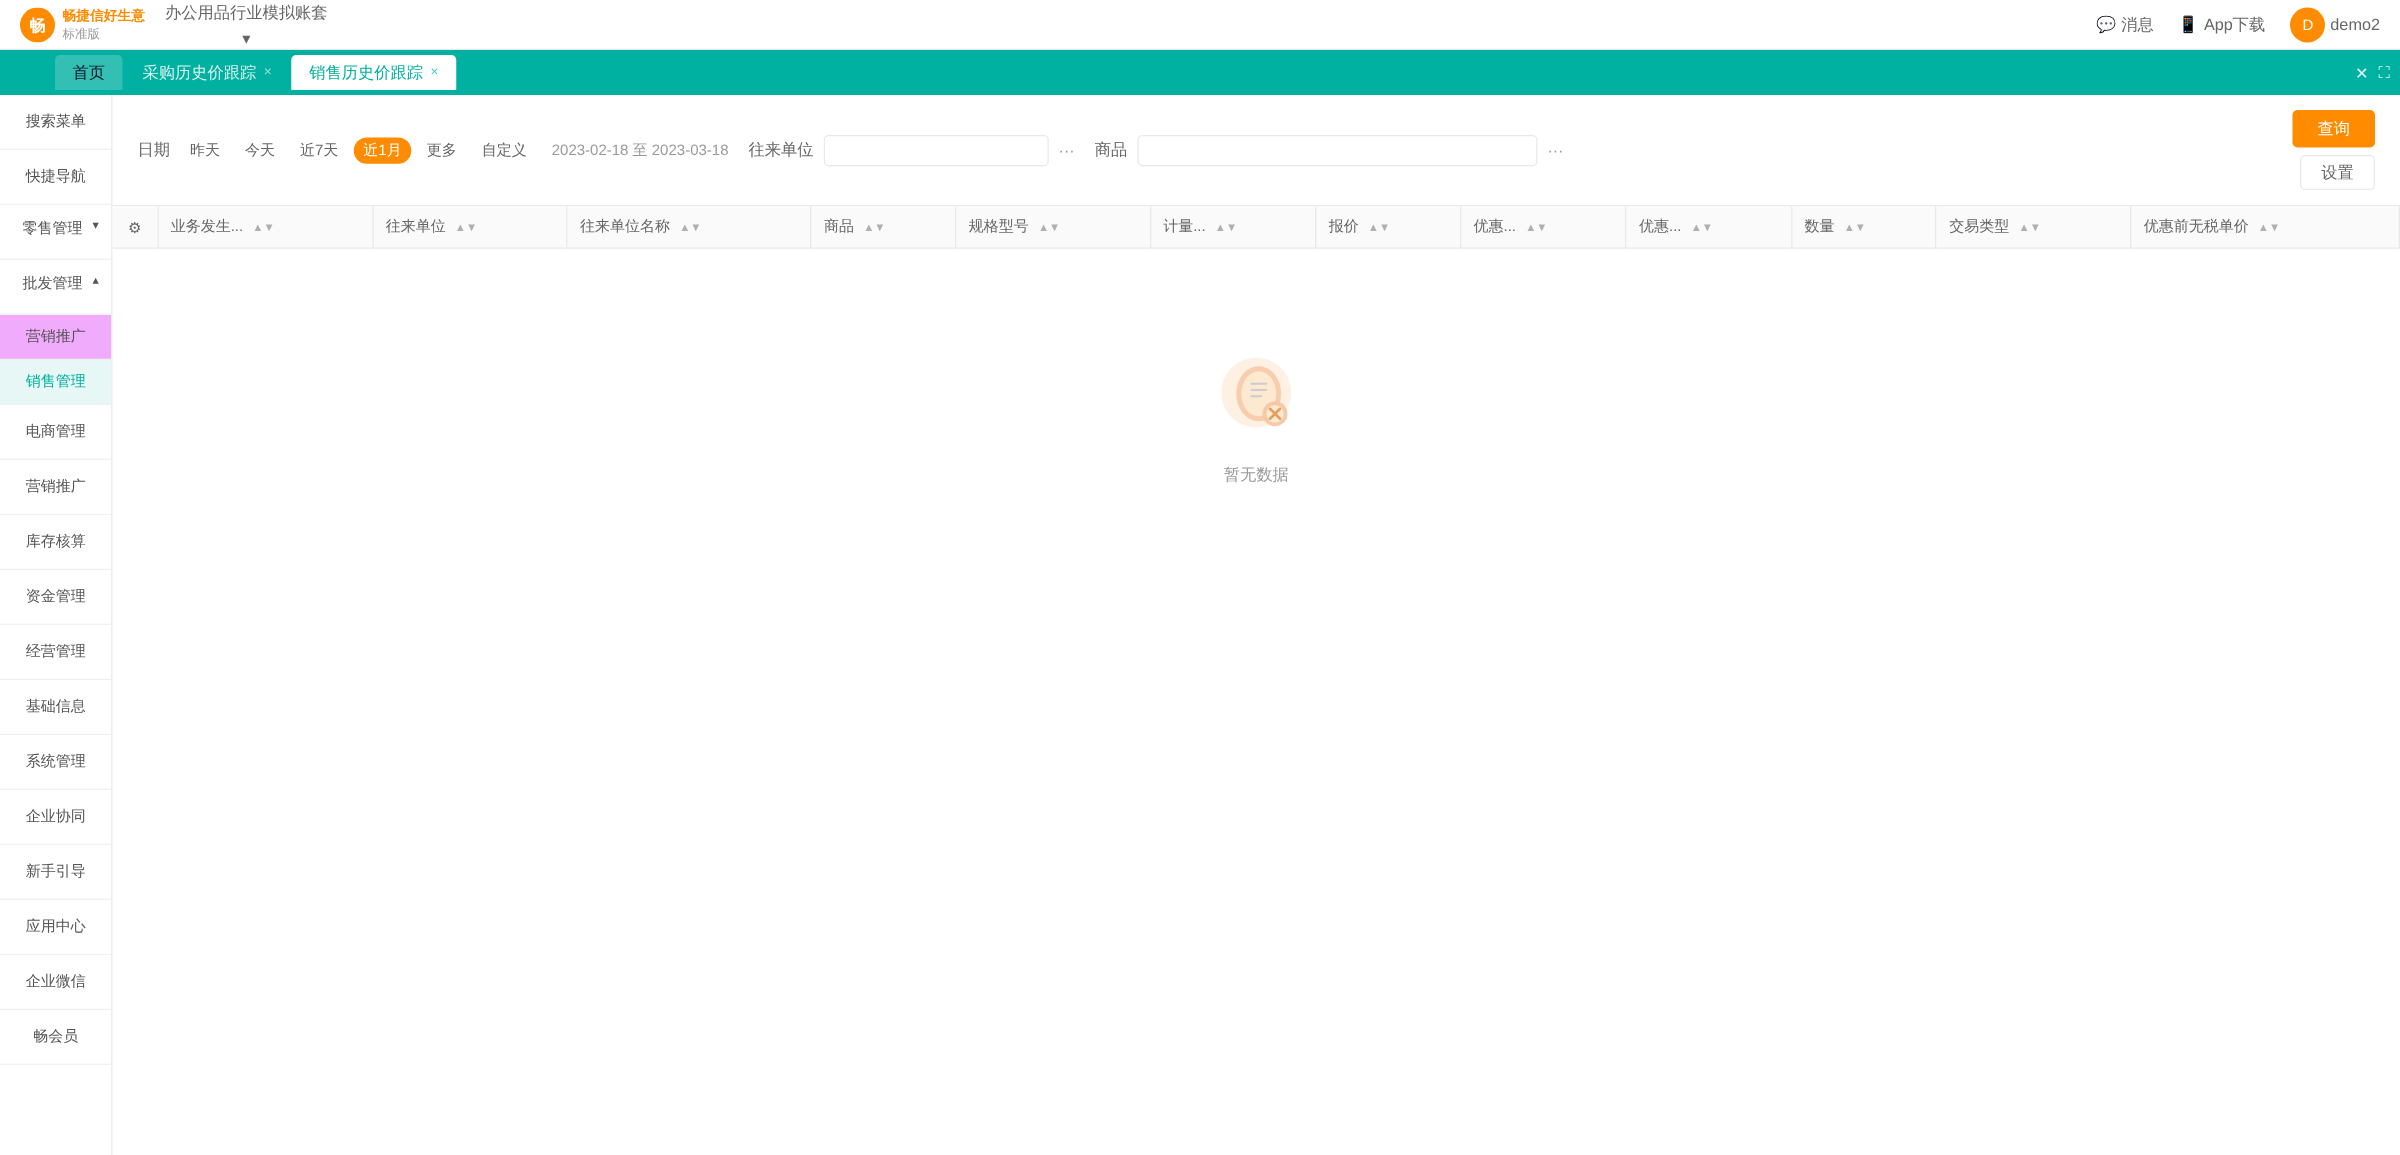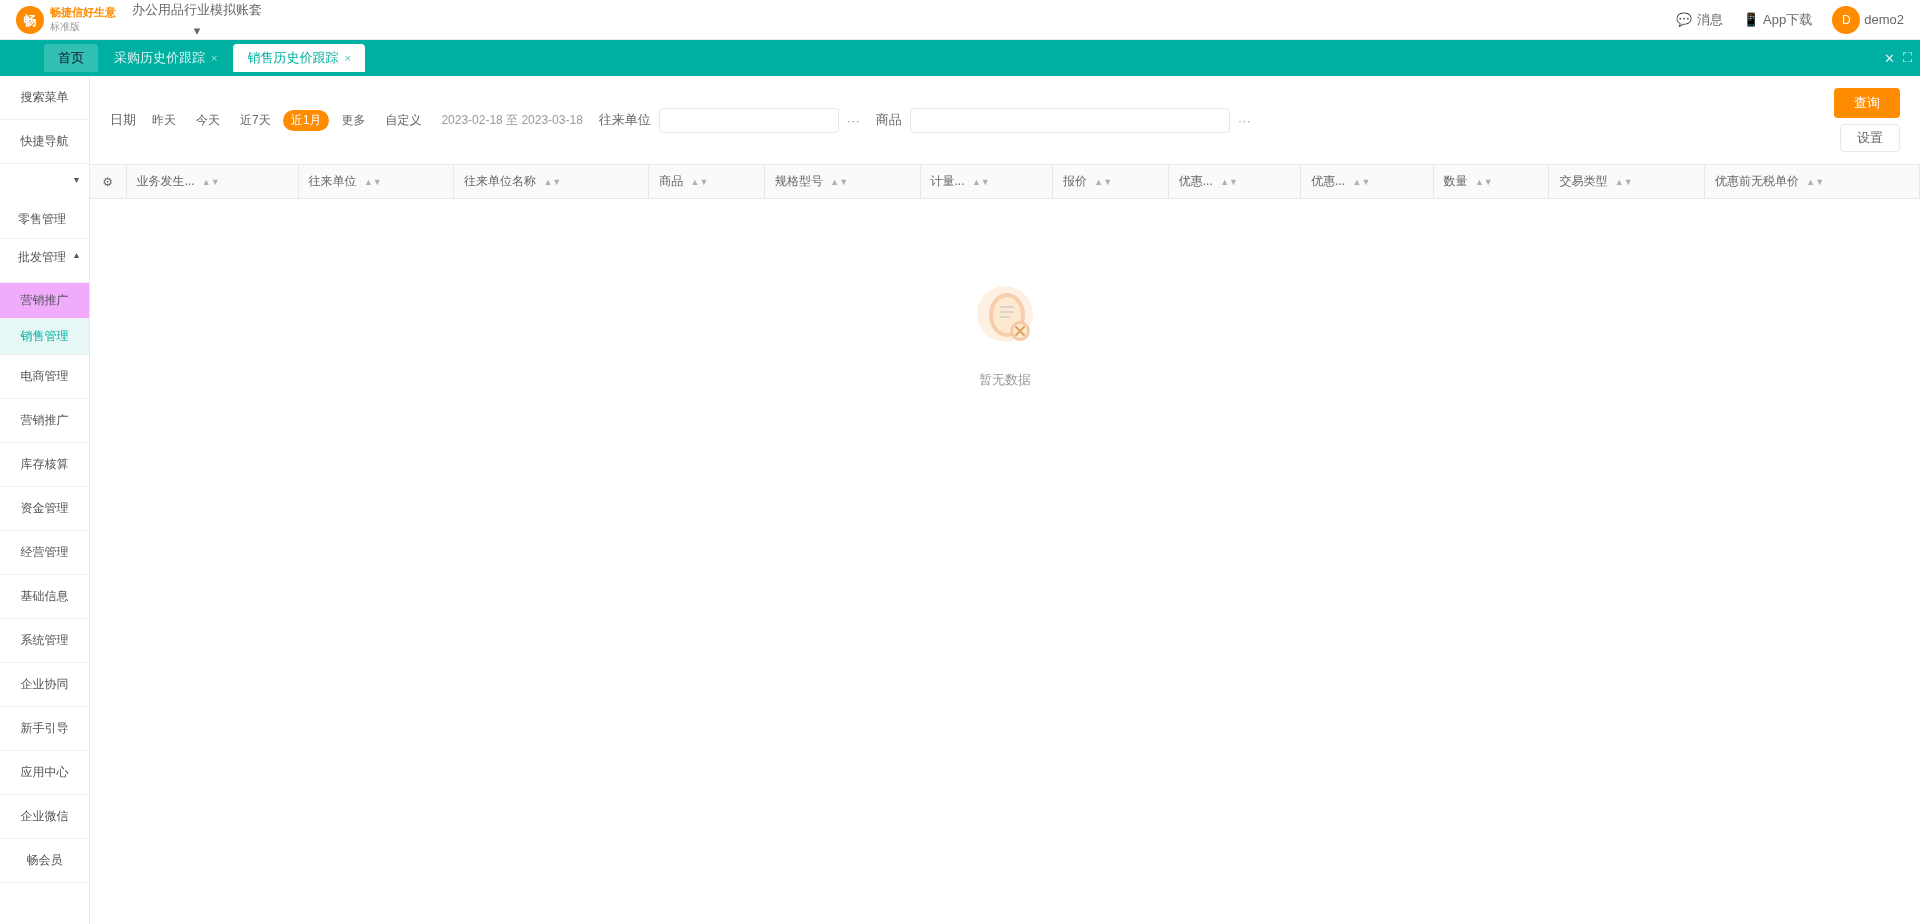--- a/index.html
+++ b/index.html
@@ -413,21 +413,21 @@
 <div class="main-layout">
 
   <div class="sidebar">
     <div class="sidebar-item">
       <span>搜索菜单</span>
     </div>
     <div class="sidebar-item">
       <span>快捷导航</span>
     </div>
     <div class="sidebar-item" style="justify-content:space-between; padding:10px 10px; flex-direction:row;">
-      <span style="flex:1;text-align:center;margin-top:37px;">零售管理</span>
+      <span style="flex:1;text-align:center;">零售管理</span>
       <span style="font-size:10px;">▾</span>
     </div>
     <div class="sidebar-item" style="justify-content:space-between; padding:10px 10px; flex-direction:row;">
       <span style="flex:1;text-align:center;">批发管理</span>
       <span style="font-size:10px;">▴</span>
     </div>
     <div class="sidebar-sub-item sidebar-section">
       <span>营销推广</span>
     </div>
     <div class="sidebar-sub-item sidebar-section" style="background:#e6f7f5; color:#00b0a0;">

